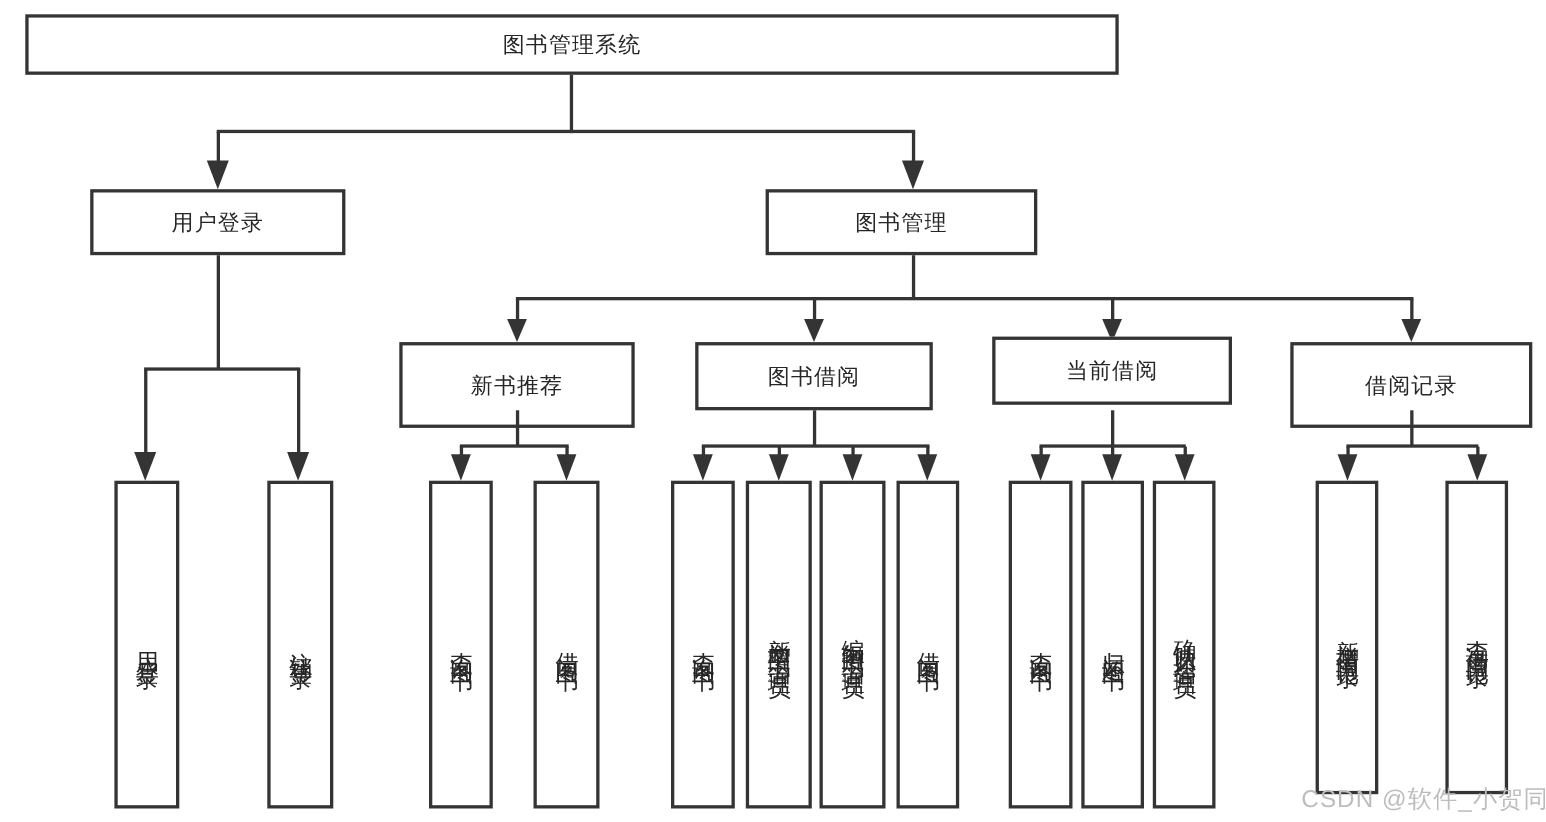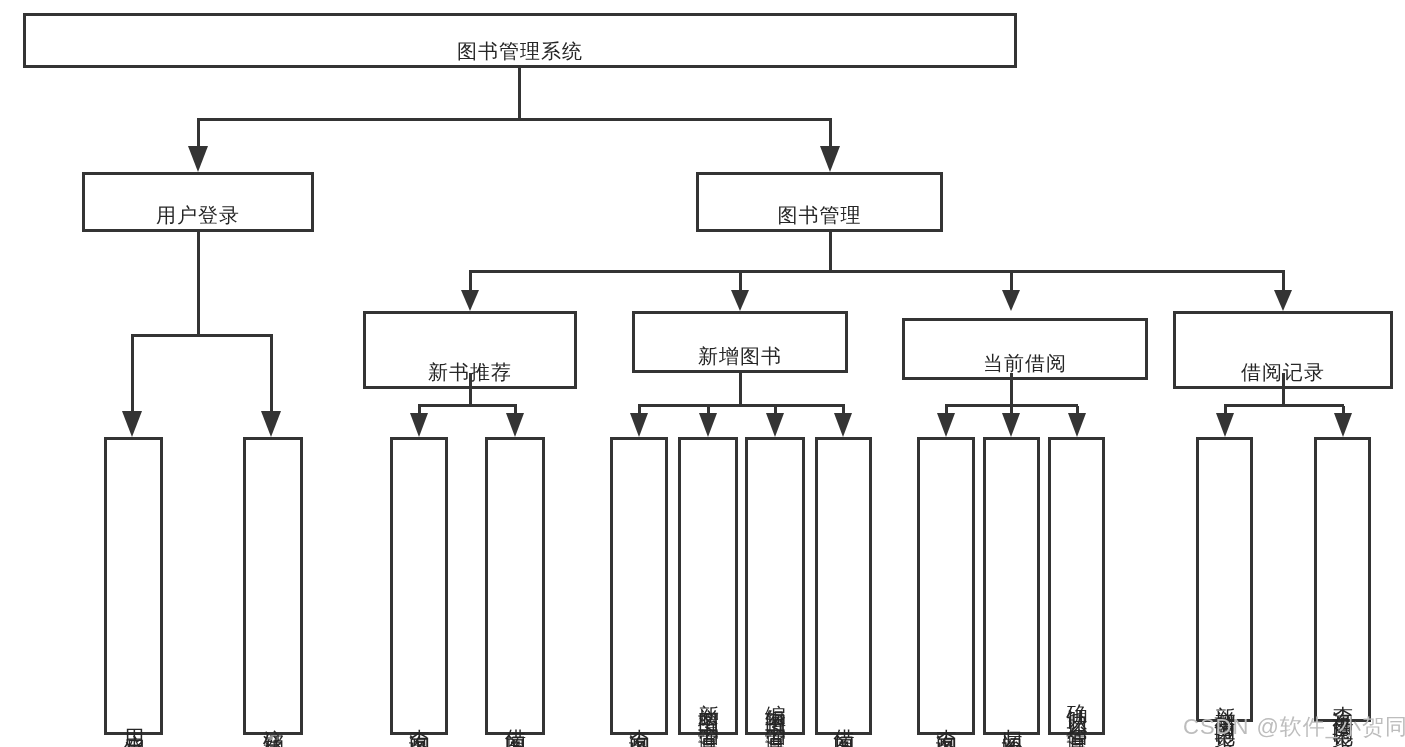--- a/index.html
+++ b/index.html
@@ -10,23 +10,22 @@
     --page-background:#ffffff;
   }
   html,body{margin:0;padding:0;background:var(--page-background);}
   body{font-family:"Liberation Sans","DejaVu Sans",sans-serif;}
   #stage{
     position:relative;width:1405px;height:747px;background:var(--page-background);
     overflow:hidden;
   }
   .box{
     position:absolute;box-sizing:border-box;background:var(--box-background);
-    border:3px solid var(--line);display:flex;align-items:flex-end;justify-content:center;
+    border:3px solid var(--line);display:flex;align-items:center;justify-content:center;
     color:var(--text);
-    font-family:Liberation Serif, serif;
   }
   .box-h{font-size:20px;letter-spacing:1px;}
   .box-v{font-size:21px;}
   .box-v .vtext{
     writing-mode:vertical-rl;text-orientation:upright;letter-spacing:5px;line-height:1;
   }
   .vline{position:absolute;width:3px;background:var(--line);}
   .hline{position:absolute;height:3px;background:var(--line);}
   .arrow{
     position:absolute;width:0;height:0;
@@ -78,23 +77,23 @@
   <div class="arrow mid" style="left:731px;top:290px"></div>
   <div class="vline" style="left:1010px;top:272px;height:19px"></div>
   <div class="arrow mid" style="left:1002px;top:290px"></div>
   <div class="vline" style="left:1282px;top:272px;height:19px"></div>
   <div class="arrow mid" style="left:1274px;top:290px"></div>
 
   <div class="box box-h" style="left:363px;top:311px;width:214px;height:78px">
     <span>新书推荐</span>
   </div>
   <div class="box box-h" style="left:632px;top:311px;width:216px;height:62px">
-    <span>新增图书</span>
+    <span>图书借阅</span>
   </div>
-  <div class="box box-h" style="left:902px;top:318px;width:246px;height:62px">
+  <div class="box box-h" style="left:902px;top:306px;width:218px;height:62px">
     <span>当前借阅</span>
   </div>
   <div class="box box-h" style="left:1173px;top:311px;width:220px;height:78px">
     <span>借阅记录</span>
   </div>
 
   <div class="vline" style="left:469px;top:373px;height:33px"></div>
   <div class="vline" style="left:739px;top:373px;height:33px"></div>
   <div class="vline" style="left:1010px;top:373px;height:33px"></div>
   <div class="vline" style="left:1282px;top:373px;height:33px"></div>

